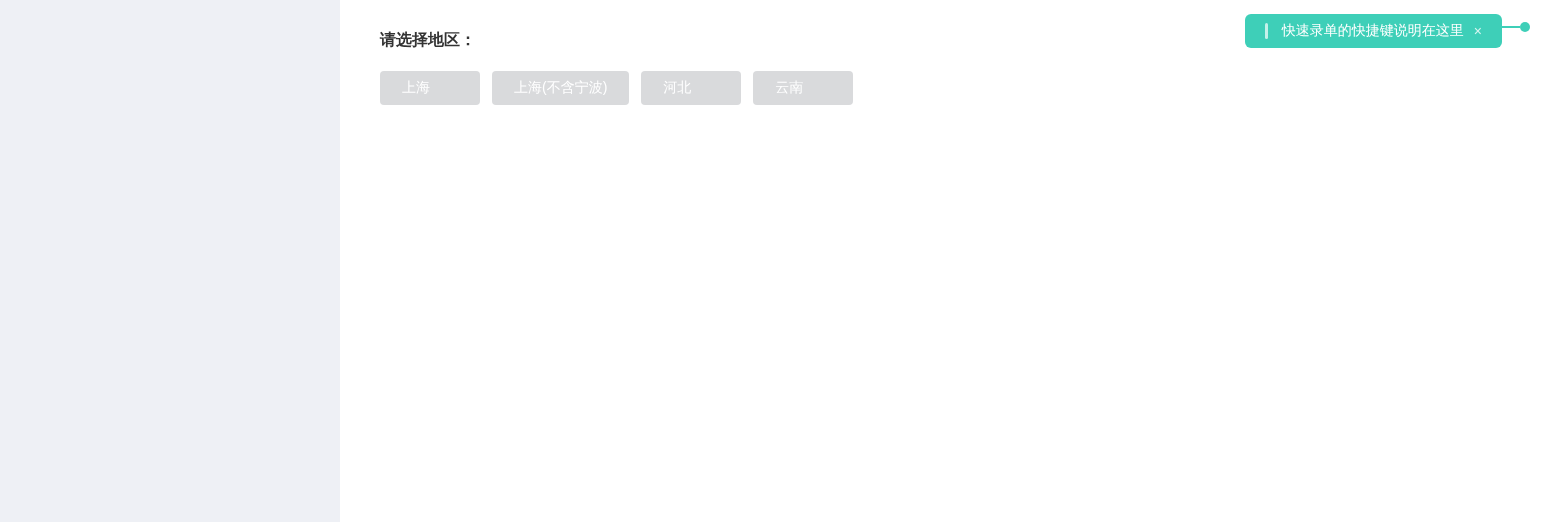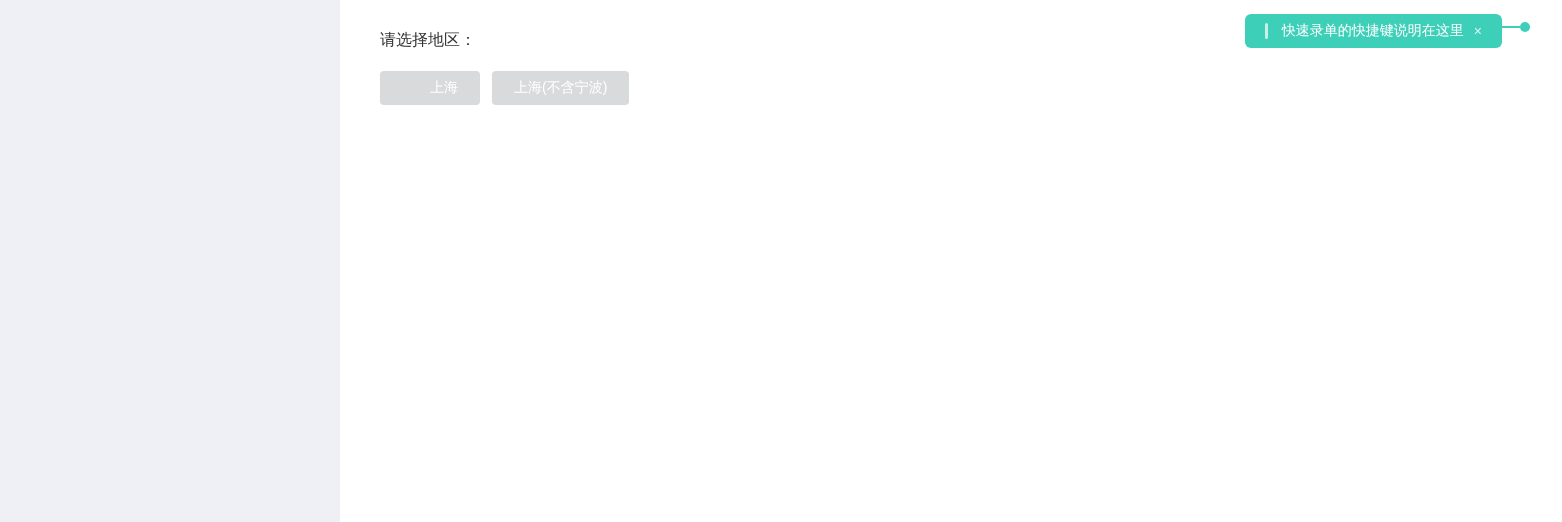--- a/index.html
+++ b/index.html
@@ -32,40 +32,40 @@
       top: 0;
       right: 0;
       bottom: 0;
       background: #ffffff;
       padding: 30px 40px;
     }
 
     .section-title {
       font-size: 16px;
       color: #333;
-      font-weight: normal;
+      font-weight: bold;
       margin-bottom: 20px;
     }
 
     .region-buttons {
       display: flex;
       flex-wrap: wrap;
       gap: 12px;
     }
 
     .region-btn {
       background: #d9dadc;
       border: none;
       border-radius: 4px;
       padding: 8px 22px;
       font-size: 14px;
       color: #fff;
       cursor: pointer;
       min-width: 100px;
-      text-align: right;
+      text-align: left;
       white-space: nowrap;
     }
 
     .tooltip-banner {
       position: absolute;
       top: 14px;
       right: 60px;
       background: #3ecfb8;
       color: #fff;
       font-size: 14px;
@@ -118,20 +118,22 @@
 <body>
 
 <div class="sidebar"></div>
 
 <div class="main-content">
   <div class="section-title">请选择地区：</div>
 
   <div class="region-buttons">
   <button class="region-btn">上海</button>
       <button class="region-btn">上海(不含宁波)</button>
+      <button class="region-btn">河北</button>
+      <button class="region-btn">云南</button>
     </div>
 </div>
 
 <div class="tooltip-banner">
   <span>快速录单的快捷键说明在这里</span>
   <span class="tooltip-close">×</span>
 </div>
 
 <div class="tooltip-line"></div>
 <div class="tooltip-dot"></div>

